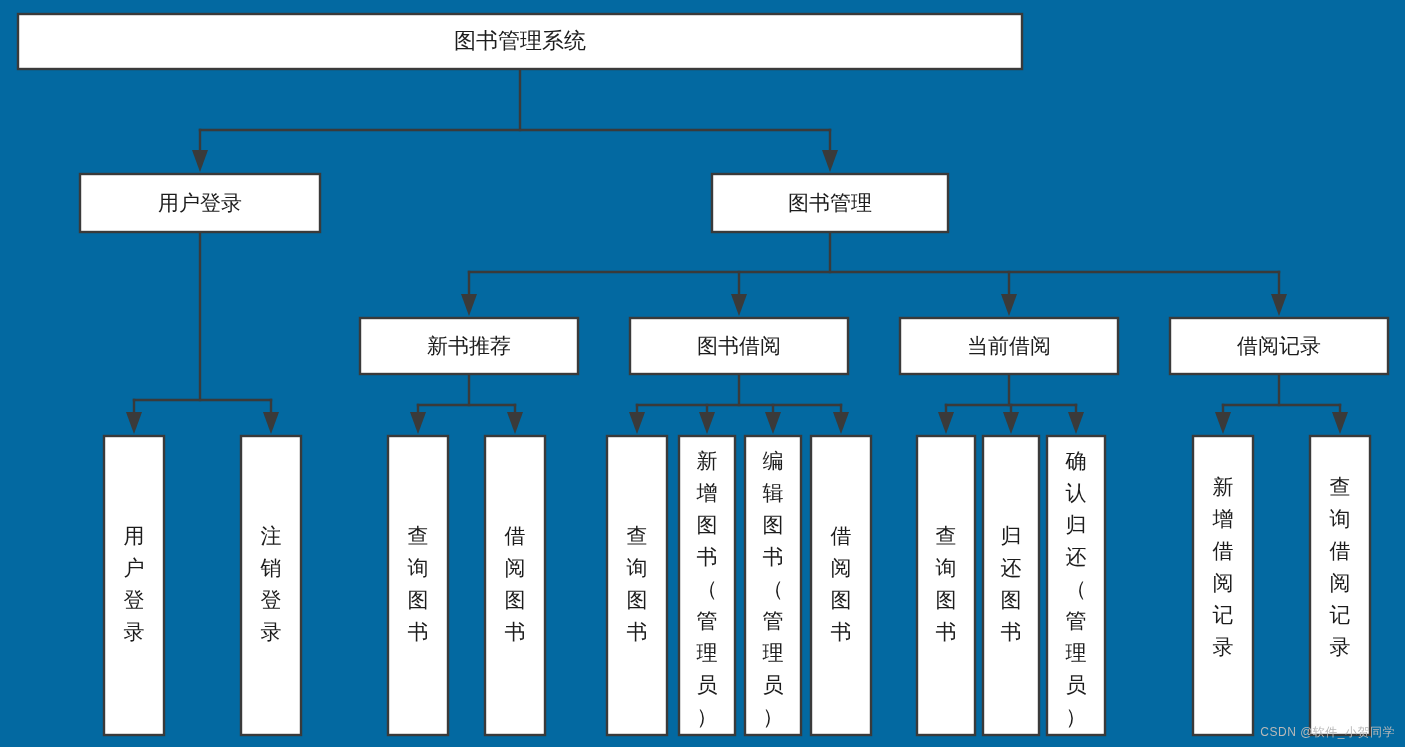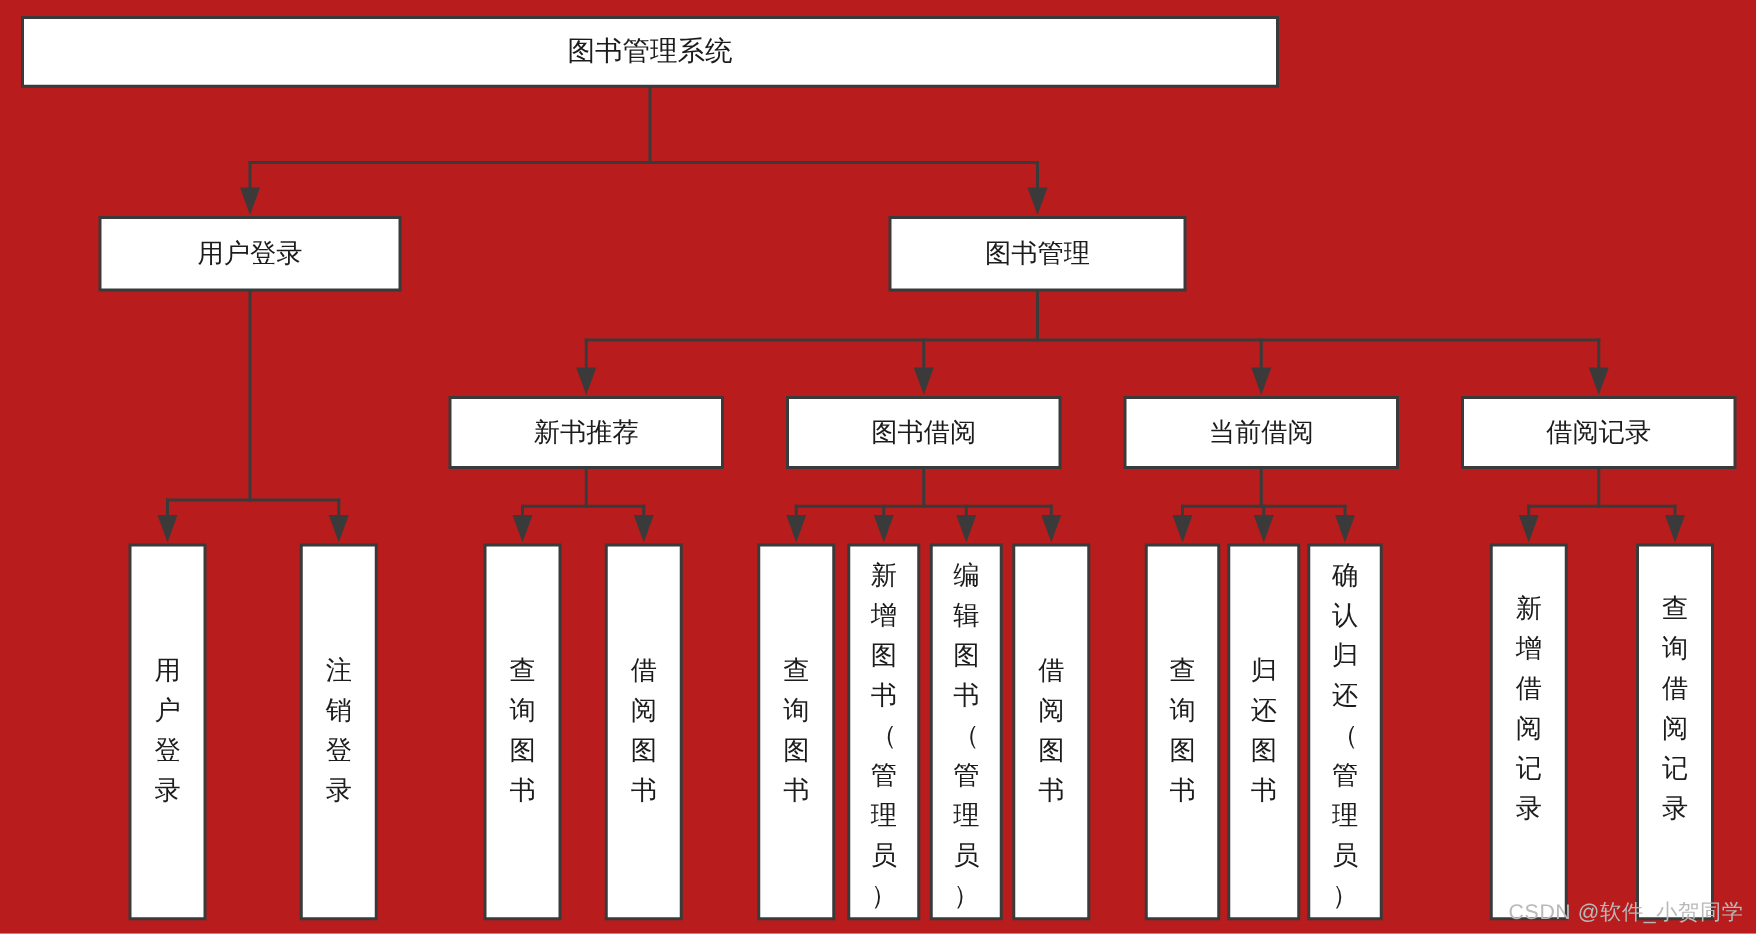--- a/index.html
+++ b/index.html
@@ -8,21 +8,21 @@
     padding: 0;
     background: #ffffff;
   }
   body {
     font-family: "Liberation Sans", "DejaVu Sans", sans-serif;
   }
   #diagram-root {
     position: relative;
     width: 1405px;
     height: 747px;
-    background: #b91c1c;
+    background: #0369a1;
     overflow: hidden;
   }
   svg#tree-svg {
     position: absolute;
     left: 0;
     top: 0;
     width: 1405px;
     height: 747px;
     display: block;
   }
@@ -57,21 +57,21 @@
     fill: #1c1c1c;
     font-size: 21px;
     text-anchor: middle;
     dominant-baseline: middle;
   }
   .watermark {
     position: absolute;
     right: 10px;
     bottom: 6px;
     font-family: "Liberation Sans", "DejaVu Sans", sans-serif;
-    font-size: 17px;
+    font-size: 12px;
     color: #b9b9b9;
     letter-spacing: 0.5px;
     user-select: none;
     pointer-events: none;
   }
 </style>
 </head>
 <body>
 
 <div id="diagram-root">

